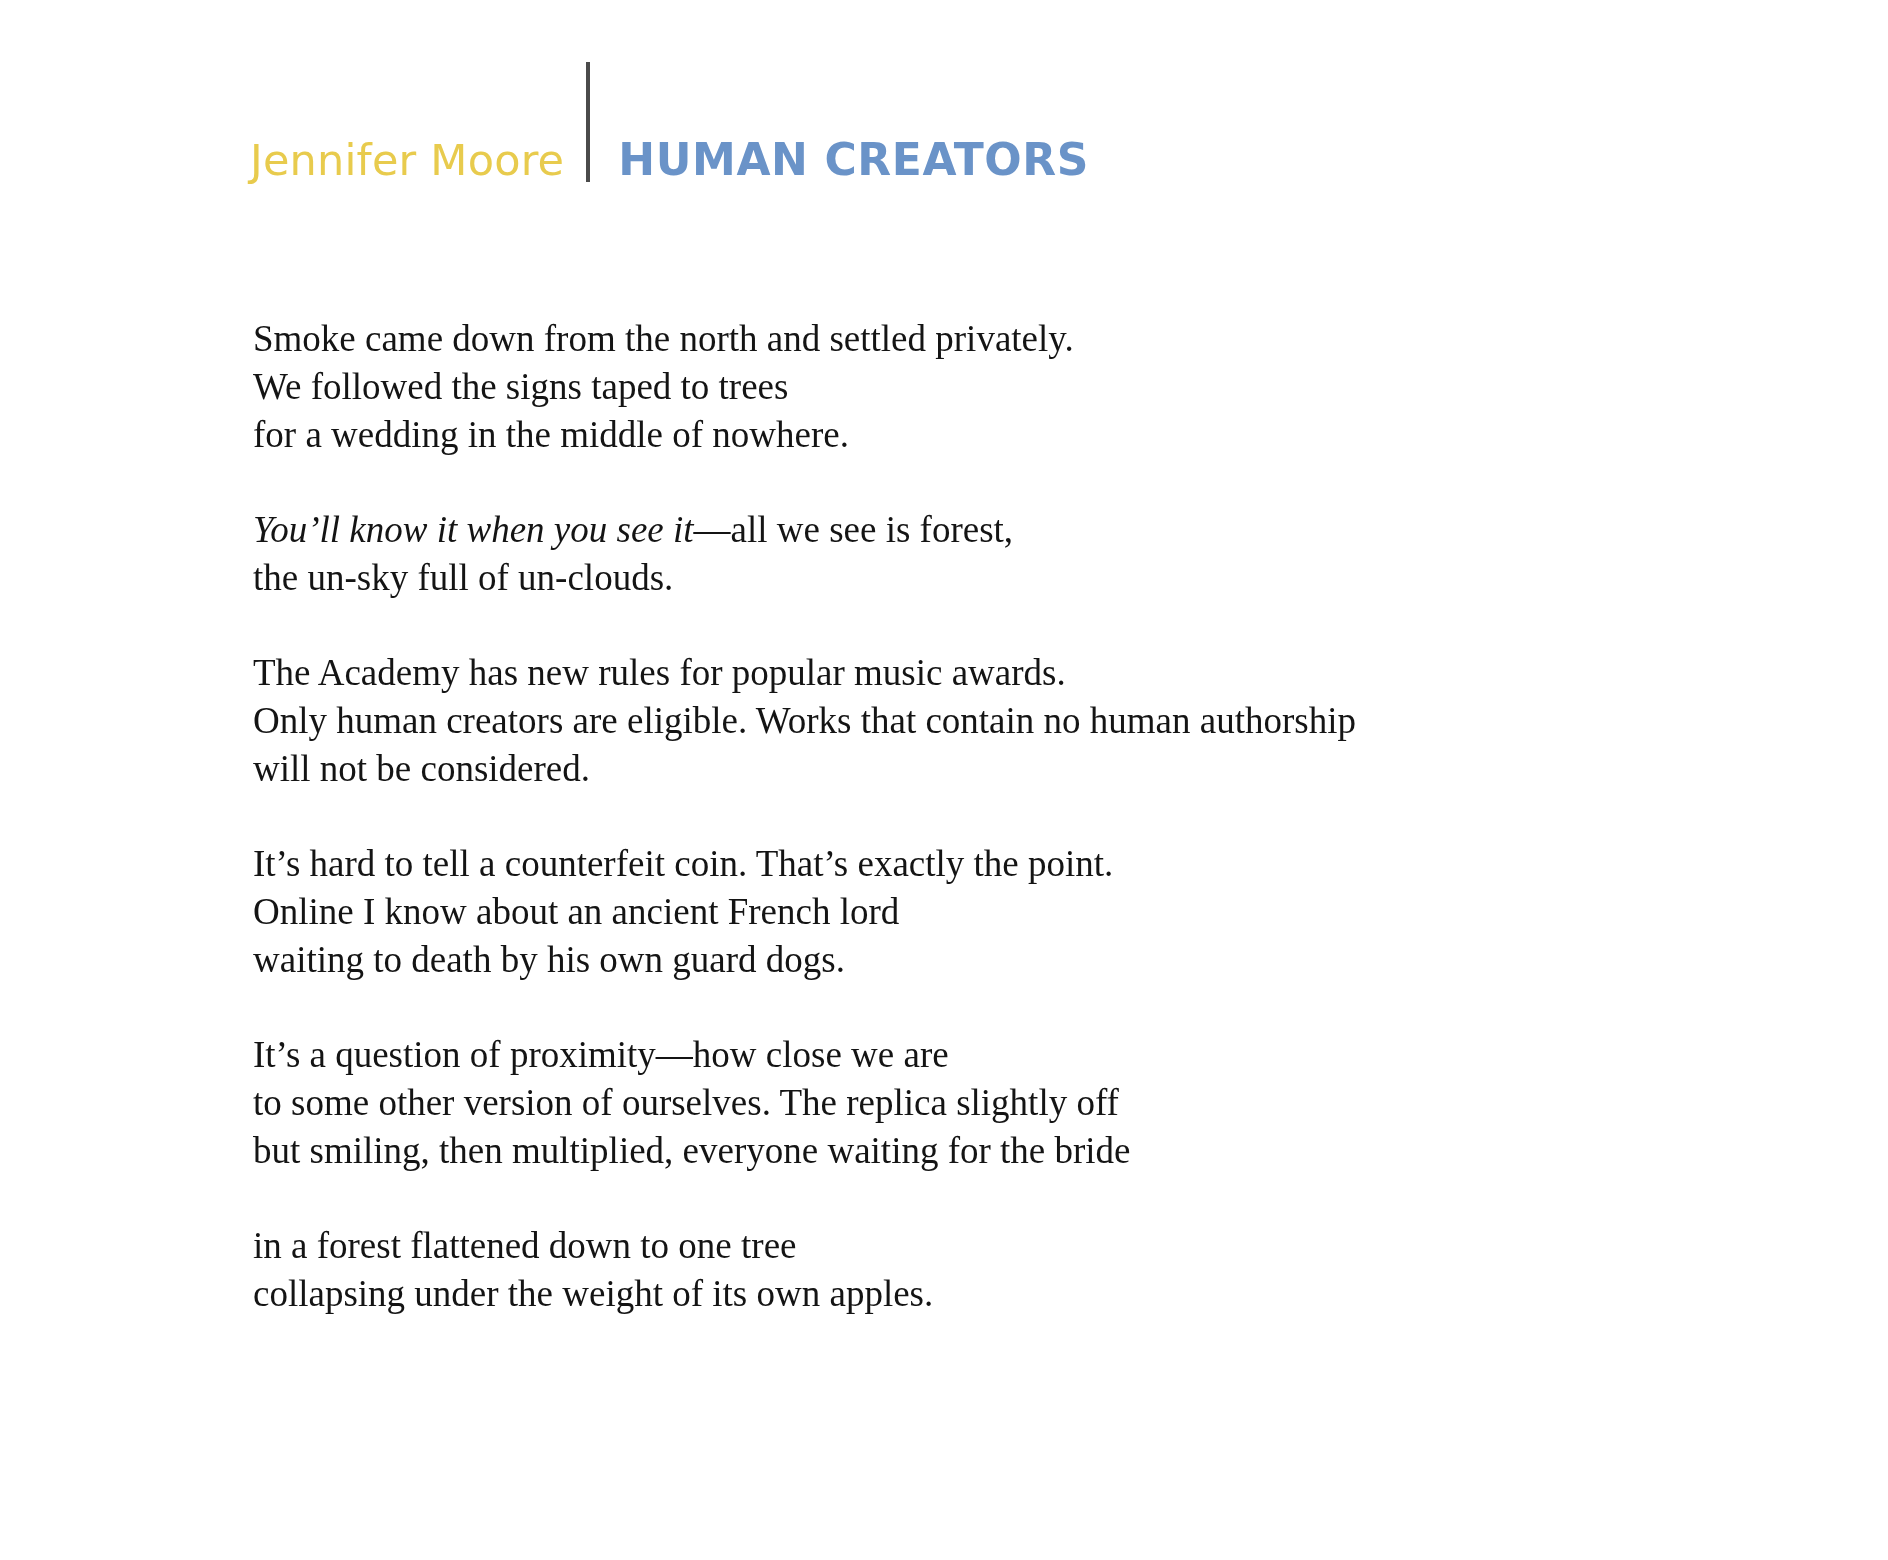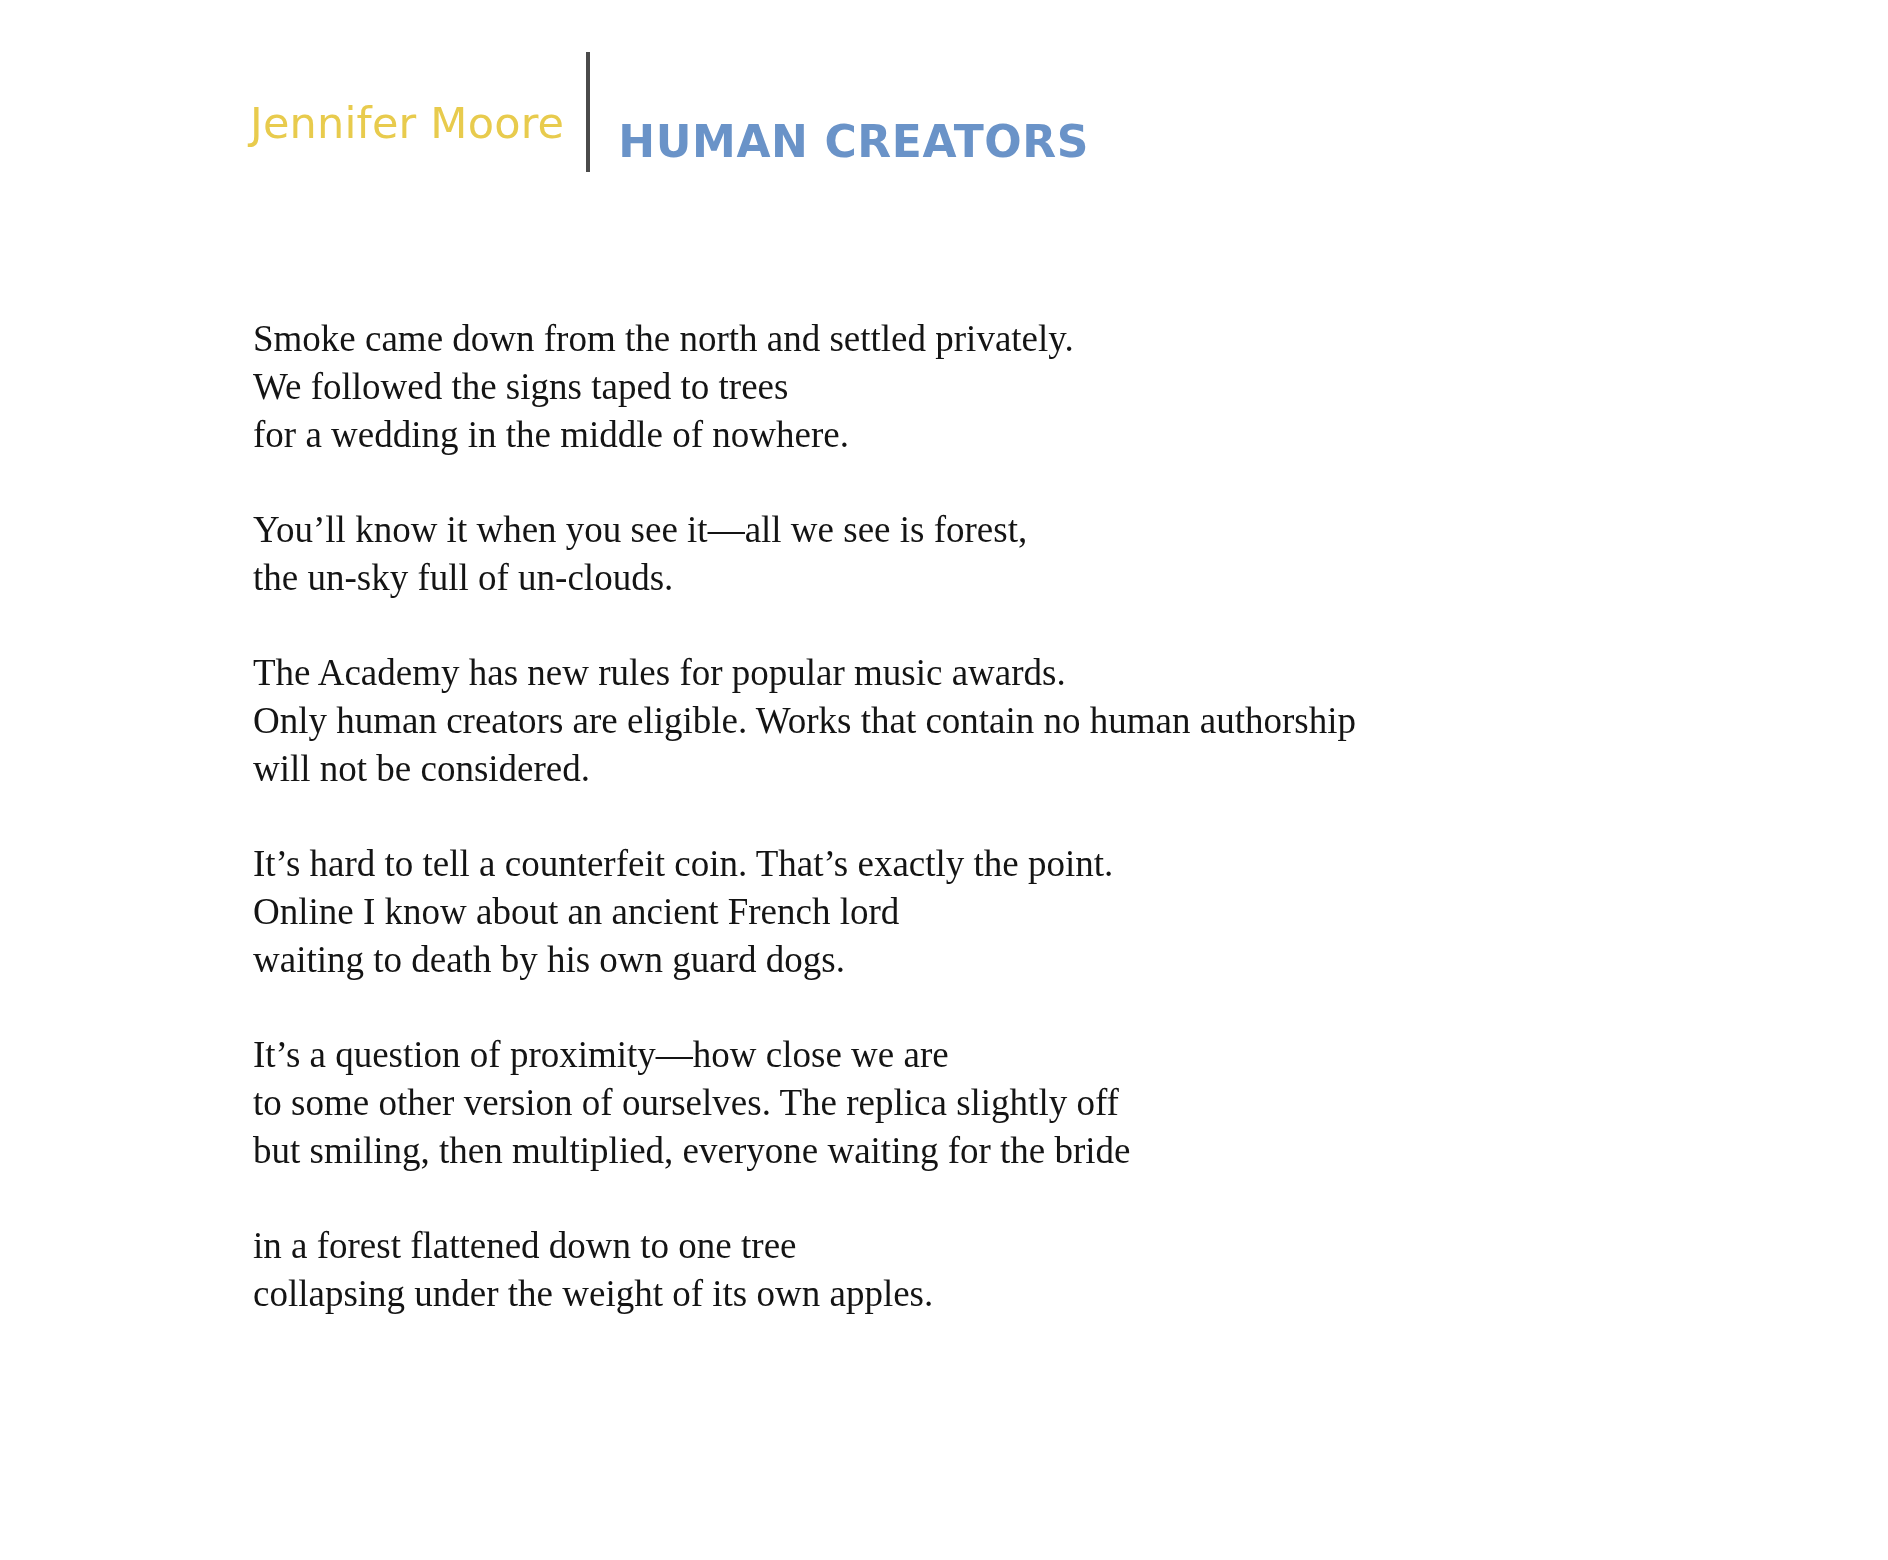--- a/index.html
+++ b/index.html
@@ -18,23 +18,23 @@
     position: relative;
     width: 1888px;
     height: 1560px;
     background: #ffffff;
   }
 
   
   .header {
     position: absolute;
     left: 250px;
-    top: 52px;
+    top: 62px;
     display: flex;
-    align-items: center;
+    align-items: flex-end;
   }
   .author {
     font-family: "DejaVu Sans", sans-serif;
     font-size: 43px;
     font-weight: 400;
     letter-spacing: 0.2px;
     color: #e8cb4d;
     line-height: 1;
     padding-top: 22px;
     padding-right: 22px;
@@ -73,20 +73,21 @@
     margin-bottom: 12px;
   }
   .line {
     font-family: "Liberation Serif", serif;
     font-size: 37px;
     line-height: 48px;
     color: #141414;
     white-space: pre-wrap;
   }
   .line .em {
+    font-style: italic;
     text-align: right;
   }
 </style>
 </head>
 <body>
 
 <div class="page">
 
   <div class="header">
     <div class="author">Jennifer Moore</div>

